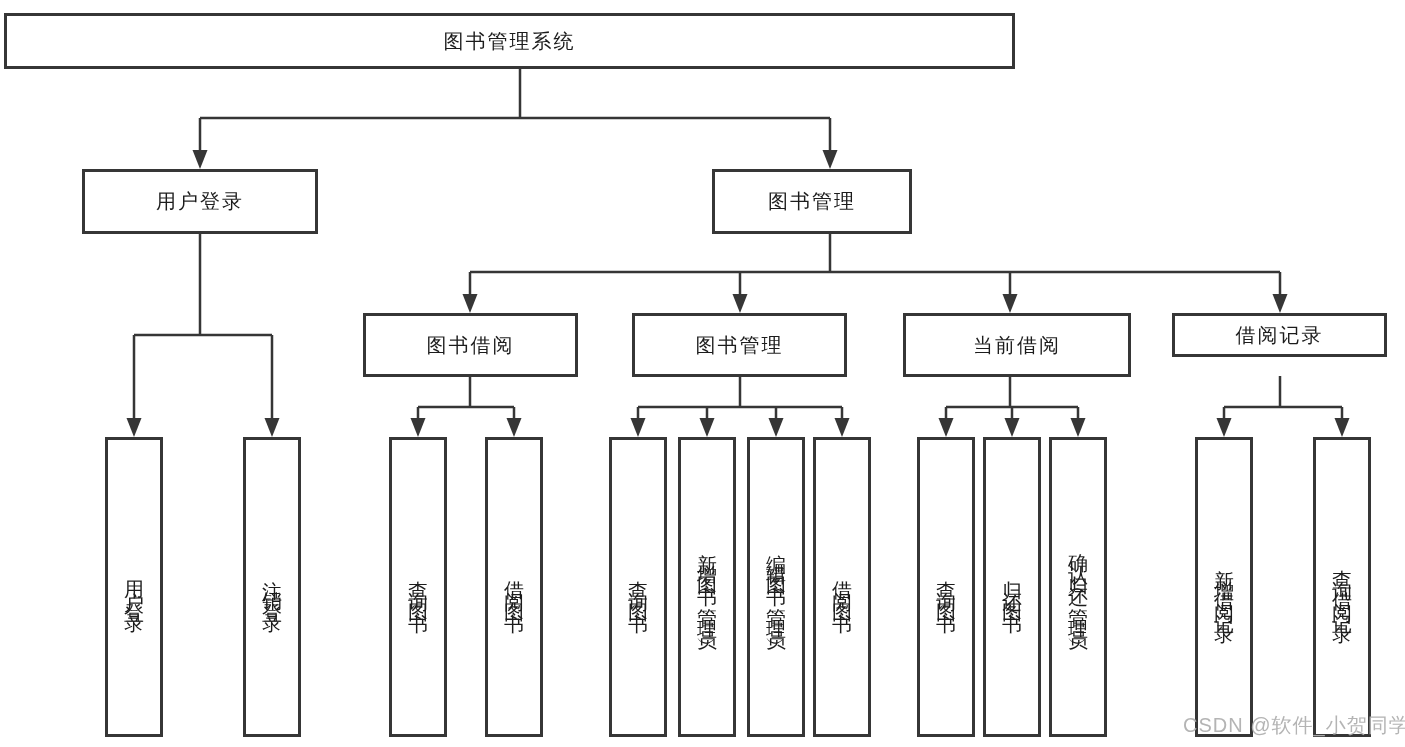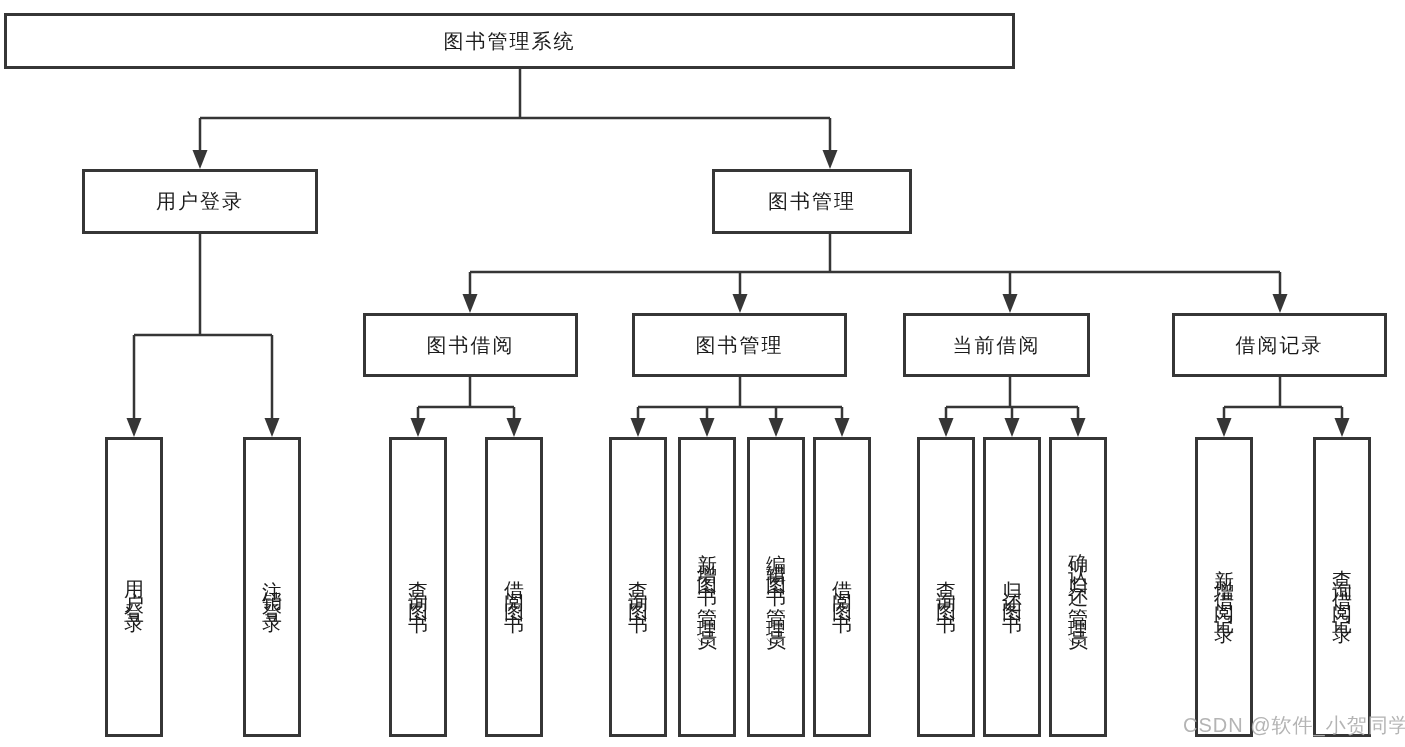--- a/index.html
+++ b/index.html
@@ -16,22 +16,22 @@
   .leaf span{
     writing-mode:vertical-rl;text-orientation:mixed;
     letter-spacing:11px;line-height:1.05;white-space:normal;
   }
   
   #n-root   {left:4px;  top:13px;  width:1011px; height:56px}
   #n-login  {left:82px;  top:169px; width:236px;  height:65px}
   #n-mgmt   {left:712px; top:169px; width:200px;  height:65px}
   #n-new    {left:363px; top:313px; width:215px;  height:64px}
   #n-borrow {left:632px; top:313px; width:215px;  height:64px}
-  #n-current{left:903px; top:313px; width:187px;  height:64px}
-  #n-records{left:1172px;top:313px; width:215px;  height:64px}
+  #n-current{left:903px; top:313px; width:228px;  height:64px}
+  #n-records{left:1172px;top:313px; width:215px;  height:44px}
   
   .leaf{top:437px;width:58px;height:300px}
   #lf-a{left:105px} #lf-b{left:243px}
   #lf-c{left:389px} #lf-d{left:485px}
   #lf-e{left:609px} #lf-f{left:678px} #lf-g{left:747px} #lf-h{left:813px}
   #lf-i{left:917px} #lf-j{left:983px} #lf-k{left:1049px}
   #lf-l{left:1195px} #lf-m{left:1313px}
   .watermark{
     position:absolute;left:1183px;top:712px;z-index:3;
     font-size:20px;letter-spacing:1px;color:rgba(176,176,176,0.95);white-space:nowrap;

